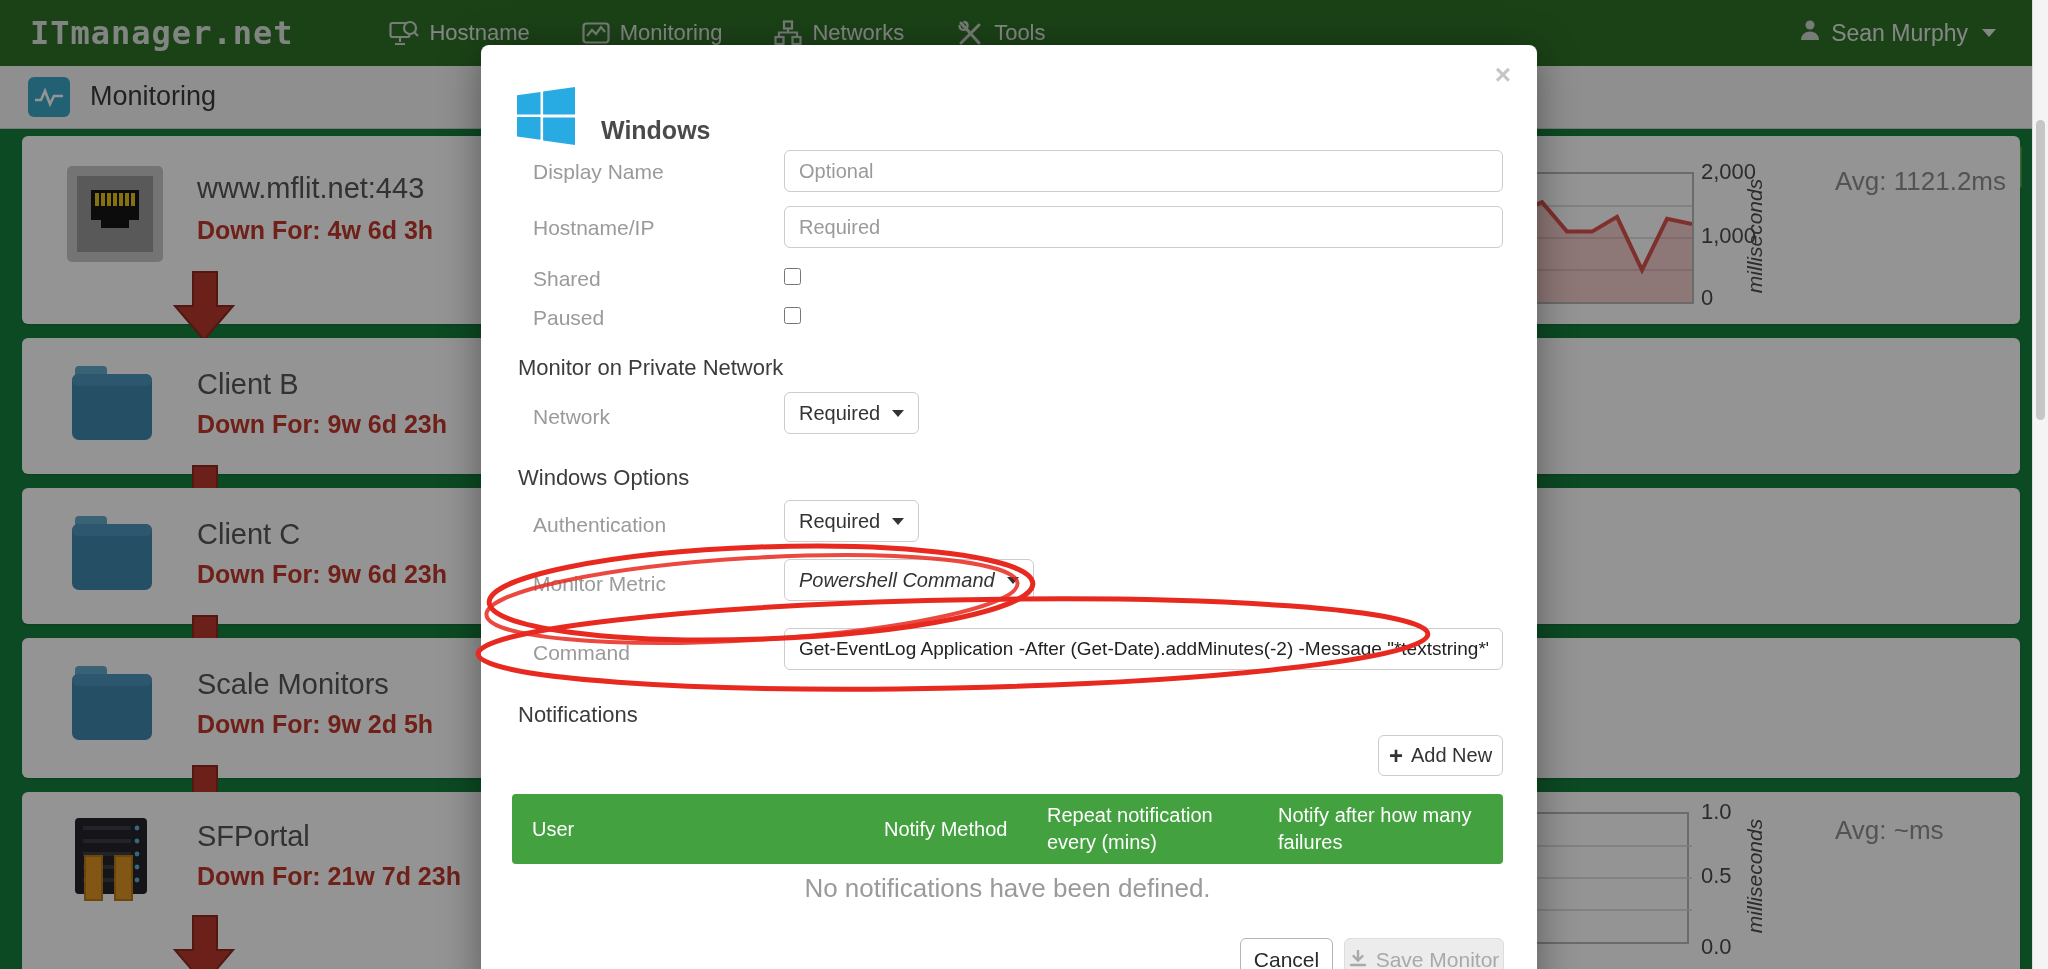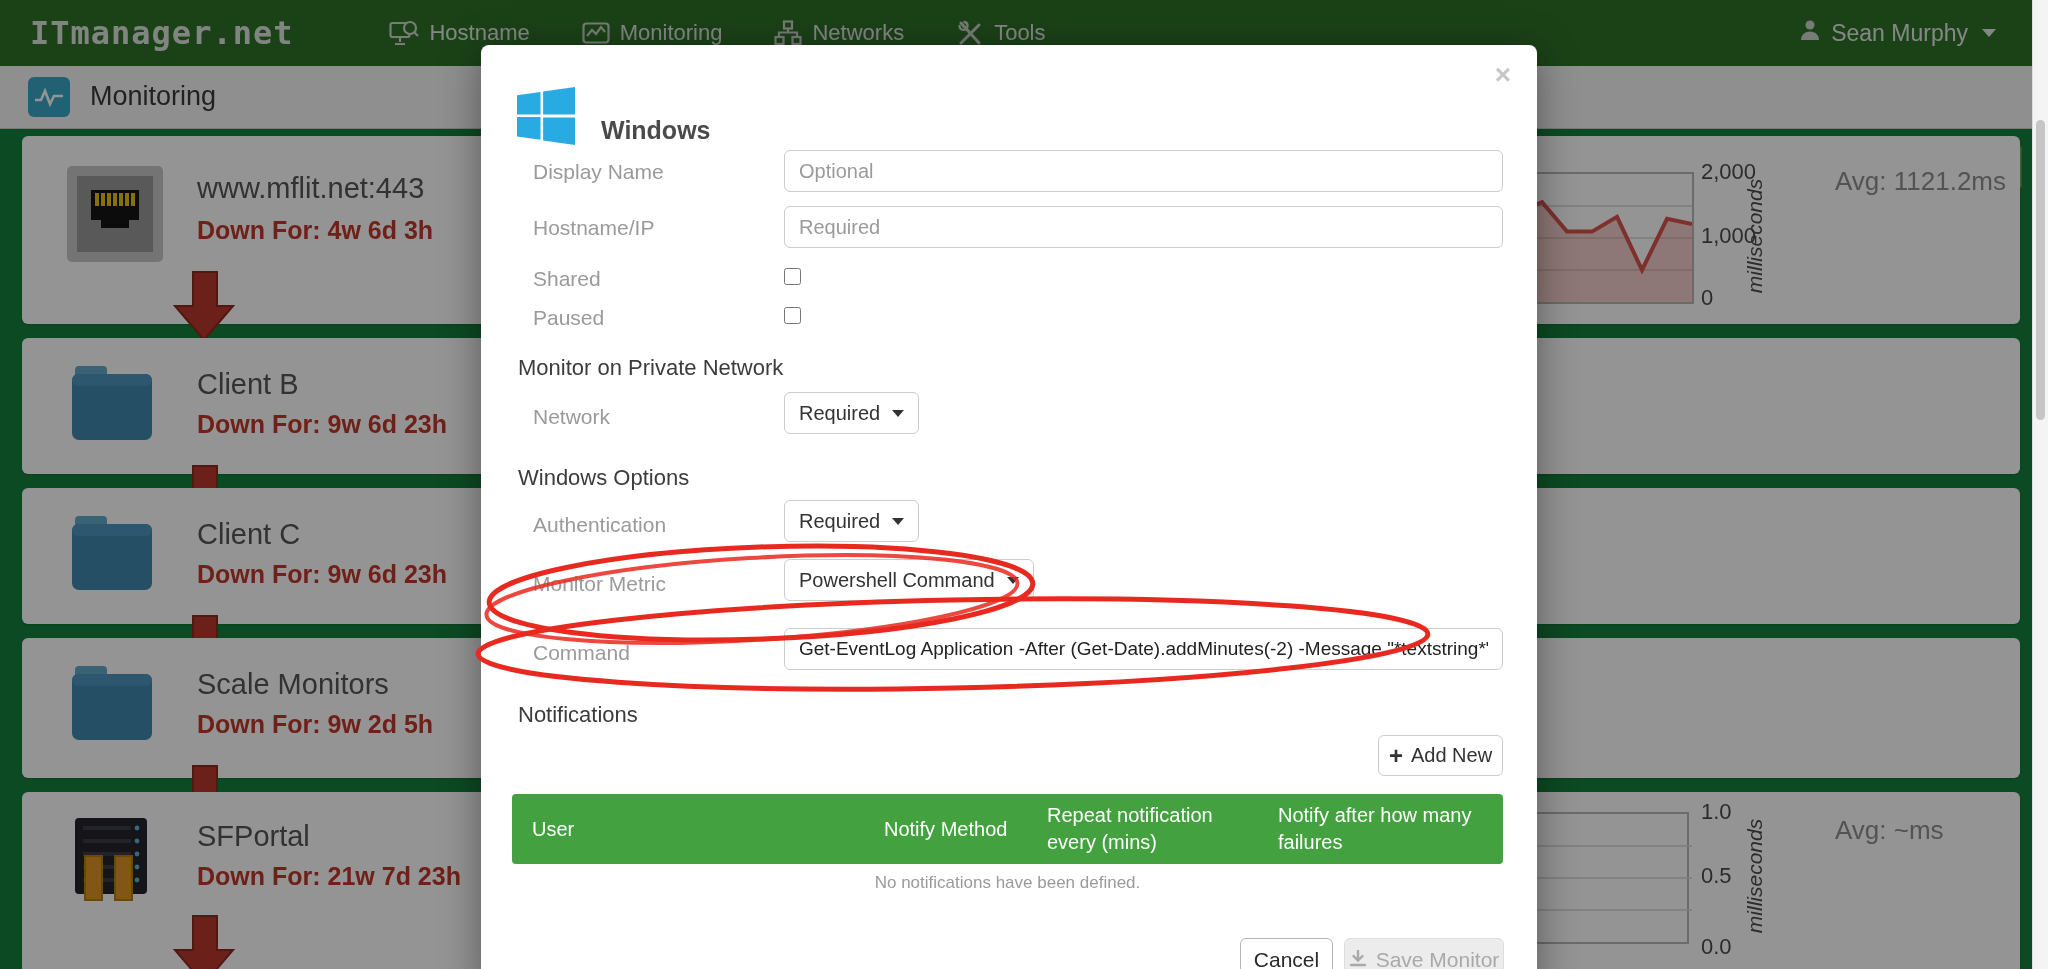--- a/index.html
+++ b/index.html
@@ -95,21 +95,21 @@
   .modal-addnew{position:absolute;left:897px;top:690px;width:125px;height:41px;box-sizing:border-box;
     background:#fff;border:1px solid #ccc;border-radius:6px;display:flex;align-items:center;
     justify-content:center;gap:8px;font-size:20px;color:#333;cursor:pointer;}
   .ntable{position:absolute;left:31px;top:749px;width:991px;height:70px;background:#43a13f;
     border-radius:4px;display:flex;color:#fff;font-size:20px;}
   .ntable .col{display:flex;align-items:center;padding:6px 0 6px 20px;box-sizing:border-box;line-height:1.35;}
   .ntable .c1{flex:0 0 352px;}
   .ntable .c2{flex:0 0 163px;}
   .ntable .c3{flex:0 0 245px;padding-right:30px;}
   .ntable .c4{flex:0 0 231px;padding-right:20px;}
-  .nempty{position:absolute;left:31px;top:828px;width:991px;text-align:center;font-size:17px;color:#9a9a9a;}
+  .nempty{position:absolute;left:31px;top:828px;width:991px;text-align:center;font-size:26px;color:#9a9a9a;}
   .m-cancel{position:absolute;left:759px;top:893px;width:93px;height:44px;border-radius:6px;
     font-size:21px;}
   .m-save{position:absolute;left:863px;top:893px;width:160px;height:44px;box-sizing:border-box;
     background:#ececec;border:1px solid #ddd;border-radius:6px;color:#a9a9a9;font-size:21px;
     display:flex;align-items:center;justify-content:center;gap:9px;cursor:default;}
 
   .annotations{position:absolute;left:0;top:0;width:2048px;height:969px;z-index:30;pointer-events:none;}
 </style>
 </head>
 <body>
@@ -408,21 +408,21 @@
 
     <div class="f-section" style="top:420px;">Windows Options</div>
 
     <label class="f-label" style="top:468px;">Authentication</label>
     <div class="dropdown" style="top:455px;">
       <span>Required</span>
       <span class="caret"></span>
     </div>
 
     <label class="f-label" style="top:527px;">Monitor Metric</label>
-    <div class="dropdown" style="top:514px;">
+    <div class="dropdown" style="top:514px;font-style:italic;">
       <span>Powershell Command</span>
       <span class="caret"></span>
     </div>
 
     <label class="f-label" style="top:596px;">Command</label>
     <input class="f-input" style="top: 583px; font-size: 19px;" value="Get-EventLog Application -After (Get-Date).addMinutes(-2) -Message &quot;*textstring*&quot;">
 
     <div class="f-section" style="top:657px;">Notifications</div>
 
     <div class="modal-addnew">

